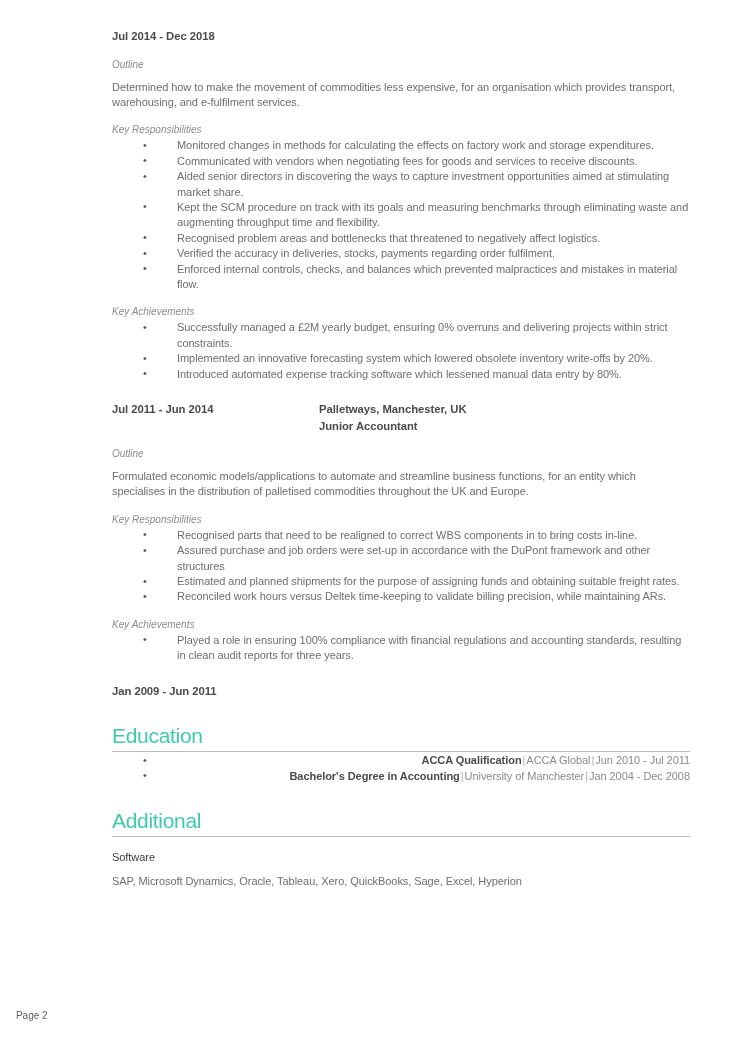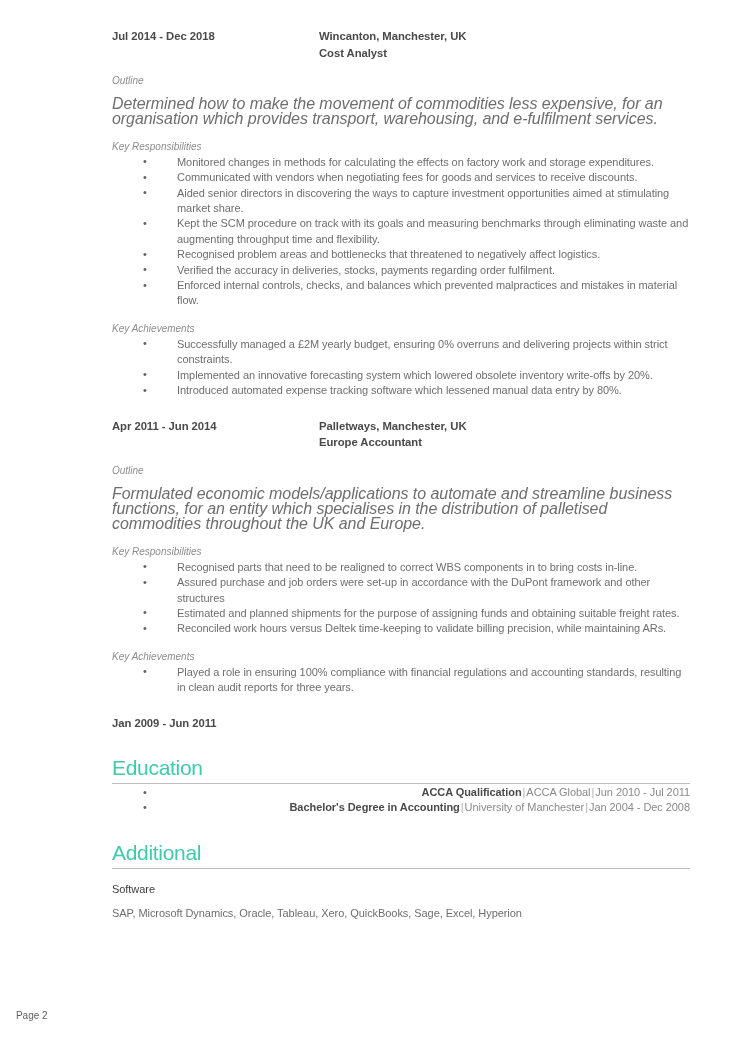--- a/index.html
+++ b/index.html
@@ -61,26 +61,25 @@
   .sub-label {
     font-size: 10px;
     font-style: italic;
     color: #8c8c8c;
     line-height: 15px;
     margin-top: 12px;
     margin-bottom: 0;
   }
 
   .para {
-    font-size: 16px;
+    font-size: 11px;
     color: #6e6e6e;
     line-height: 15.4px;
     margin-top: 8px;
     letter-spacing: -0.06px;
-    font-style: italic;
   }
 
   ul.bullets {
     list-style: none;
     margin: 1px 0 0 0;
     padding: 0;
   }
   ul.bullets > li {
     position: relative;
     padding-left: 65px;
@@ -165,24 +164,20 @@
   }
 </style>
 </head>
 <body>
 
 <div class="page">
 
   <div>
     <div class="job-header">
       <div class="job-dates">Jul 2014 - Dec 2018</div>
-      <div class="job-right">
-        <div class="job-company">Wincanton, Manchester, UK</div>
-        <div class="job-title">Cost Analyst</div>
-      </div>
     </div>
 
     <div class="sub-label">Outline</div>
     <div class="para">Determined how to make the movement of commodities less expensive, for an organisation which provides transport, warehousing, and e-fulfilment services.</div>
 
     <div class="sub-label">Key Responsibilities</div>
     <ul class="bullets">
       <li>Monitored changes in methods for calculating the effects on factory work and storage expenditures.</li>
       <li>Communicated with vendors when negotiating fees for goods and services to receive discounts.</li>
       <li>Aided senior directors in discovering the ways to capture investment opportunities aimed at stimulating market share.</li>
@@ -197,24 +192,24 @@
       <li>Successfully managed a £2M yearly budget, ensuring 0% overruns and delivering projects within strict constraints.</li>
       <li>Implemented an innovative forecasting system which lowered obsolete inventory write-offs by 20%.</li>
       <li>Introduced automated expense tracking software which lessened manual data entry by 80%.</li>
     </ul>
   </div>
 
   <div class="gap-job"></div>
 
   <div>
     <div class="job-header">
-      <div class="job-dates">Apr 2011 - Jun 2014</div>
+      <div class="job-dates">Jul 2011 - Jun 2014</div>
       <div class="job-right">
         <div class="job-company">Palletways, Manchester, UK</div>
-        <div class="job-title">Europe Accountant</div>
+        <div class="job-title">Junior Accountant</div>
       </div>
     </div>
 
     <div class="sub-label">Outline</div>
     <div class="para">Formulated economic models/applications to automate and streamline business functions, for an entity which specialises in the distribution of palletised commodities throughout the UK and Europe.</div>
 
     <div class="sub-label">Key Responsibilities</div>
     <ul class="bullets">
       <li>Recognised parts that need to be realigned to correct WBS components in to bring costs in-line.</li>
       <li>Assured purchase and job orders were set-up in accordance with the DuPont framework and other structures</li>

